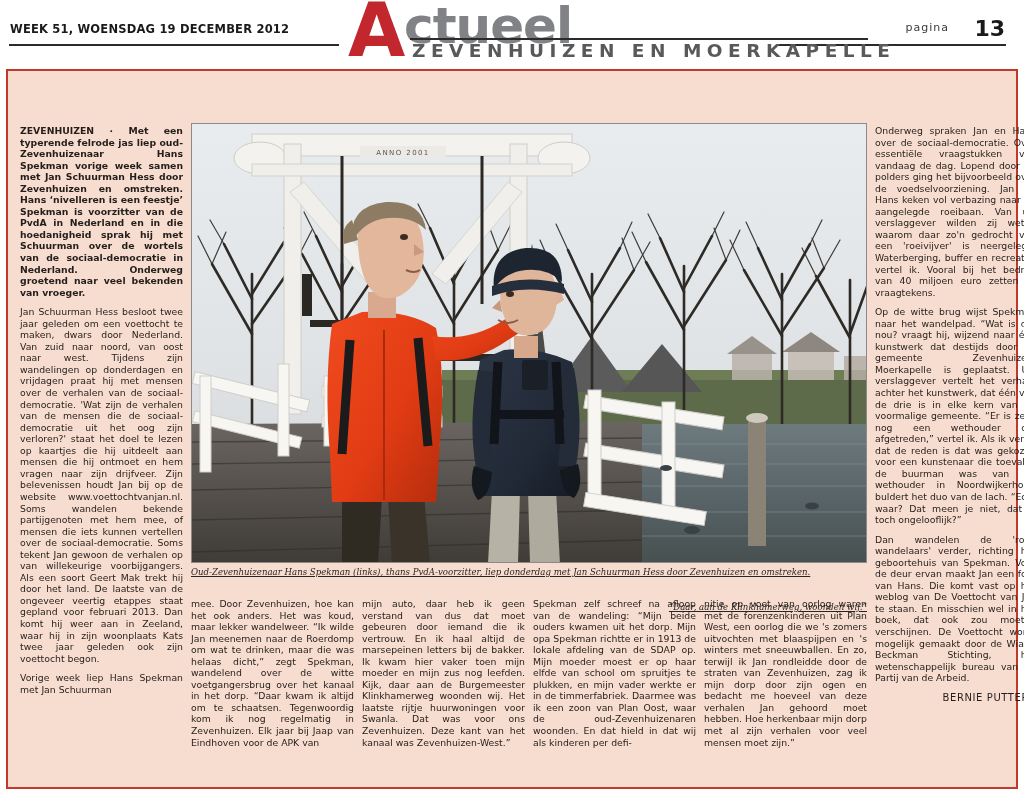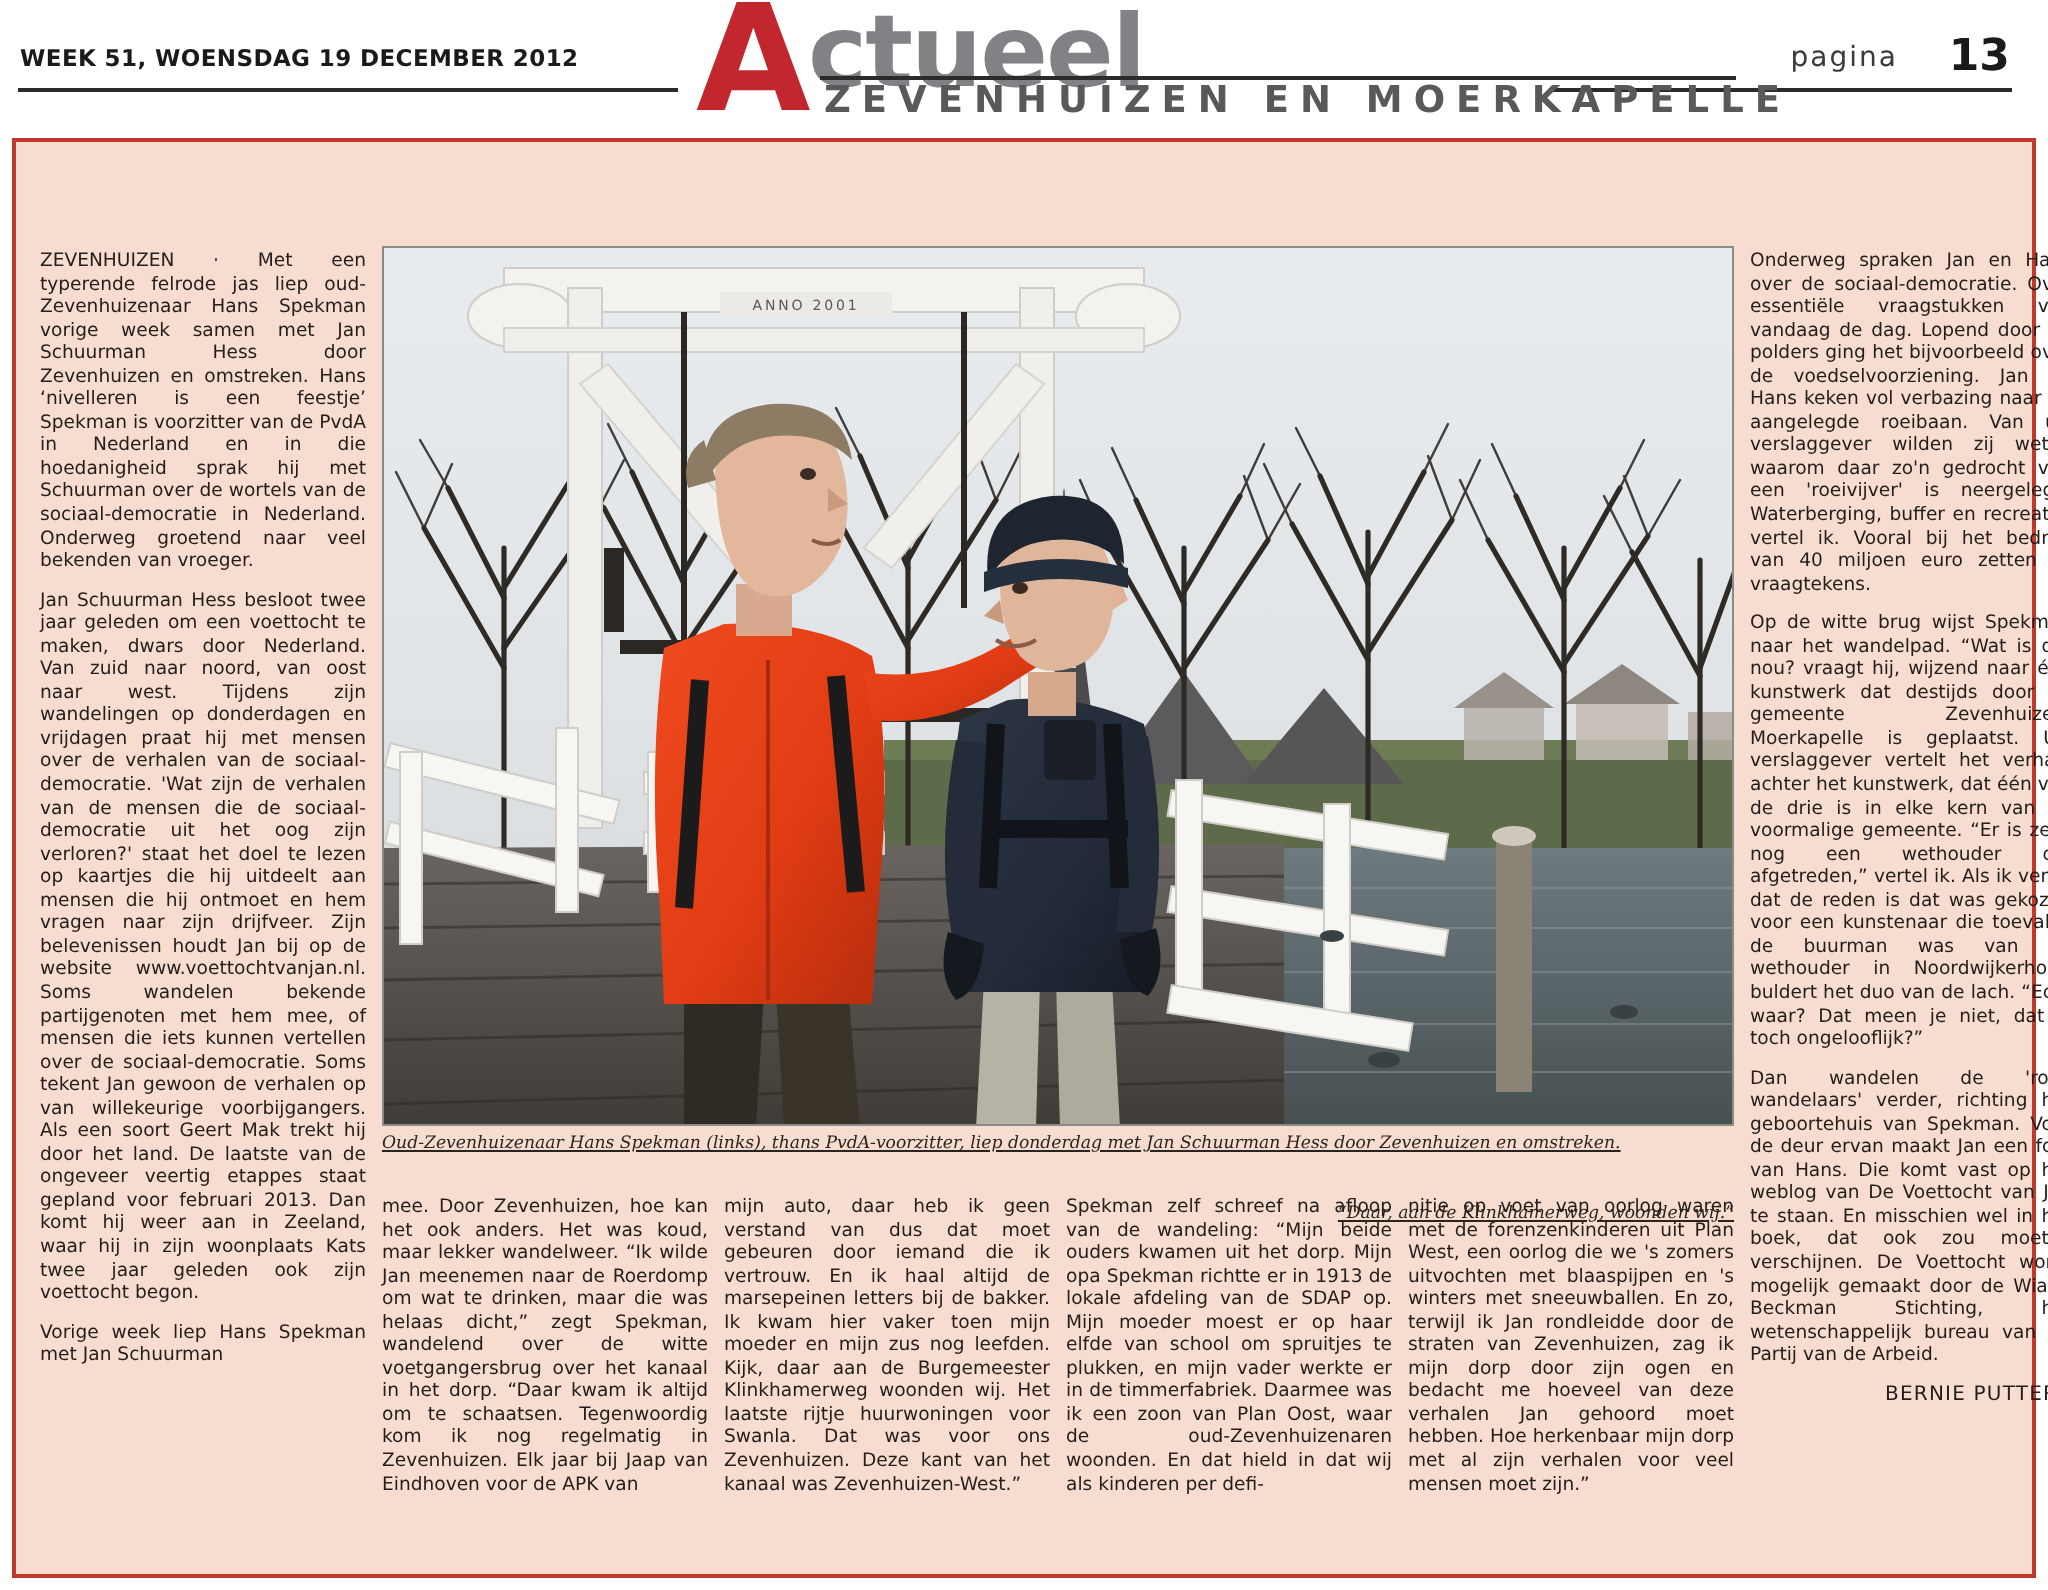--- a/index.html
+++ b/index.html
@@ -37,21 +37,21 @@
   }
   .mast-rule-right {
     position: absolute;
     right: 9px; top: 44px;
     width: 230px; height: 2px;
     background: #2b2b2b;
   }
   .mast-page {
     position: absolute;
     right: 66px; top: 21px;
-    font-size: 14px;
+    font-size: 11px;
     letter-spacing: 1px;
     color: #3a3a3a;
     font-family: "DejaVu Sans", sans-serif;
   }
   .mast-pagenum {
     position: absolute;
     right: 10px; top: 16px;
     font-size: 22px;
     font-weight: bold;
     color: #1a1a1a;
@@ -126,21 +126,21 @@
     font-family: "DejaVu Sans", sans-serif;
     font-size: 9.3px;
     line-height: 11.55px;
     color: #241d1a;
     text-align: justify;
     hyphens: auto;
     -webkit-hyphens: auto;
   }
   .col p { margin: 0 0 8px 0; }
   .col p:last-child { margin-bottom: 0; }
-  .lead { font-weight: normal; }
+  .lead { font-weight: bold; }
 
   .col-1 { left: 12px;  top: 54px;  width: 163px; height: 655px; }
   .col-2 { left: 183px; top: 527px; width: 163px; }
   .col-3 { left: 354px; top: 527px; width: 163px; }
   .col-4 { left: 525px; top: 527px; width: 163px; }
   .col-5 { left: 696px; top: 527px; width: 163px; }
   .col-6 { left: 867px; top: 54px;  width: 161px; }
 
   .byline {
     text-align: right;

